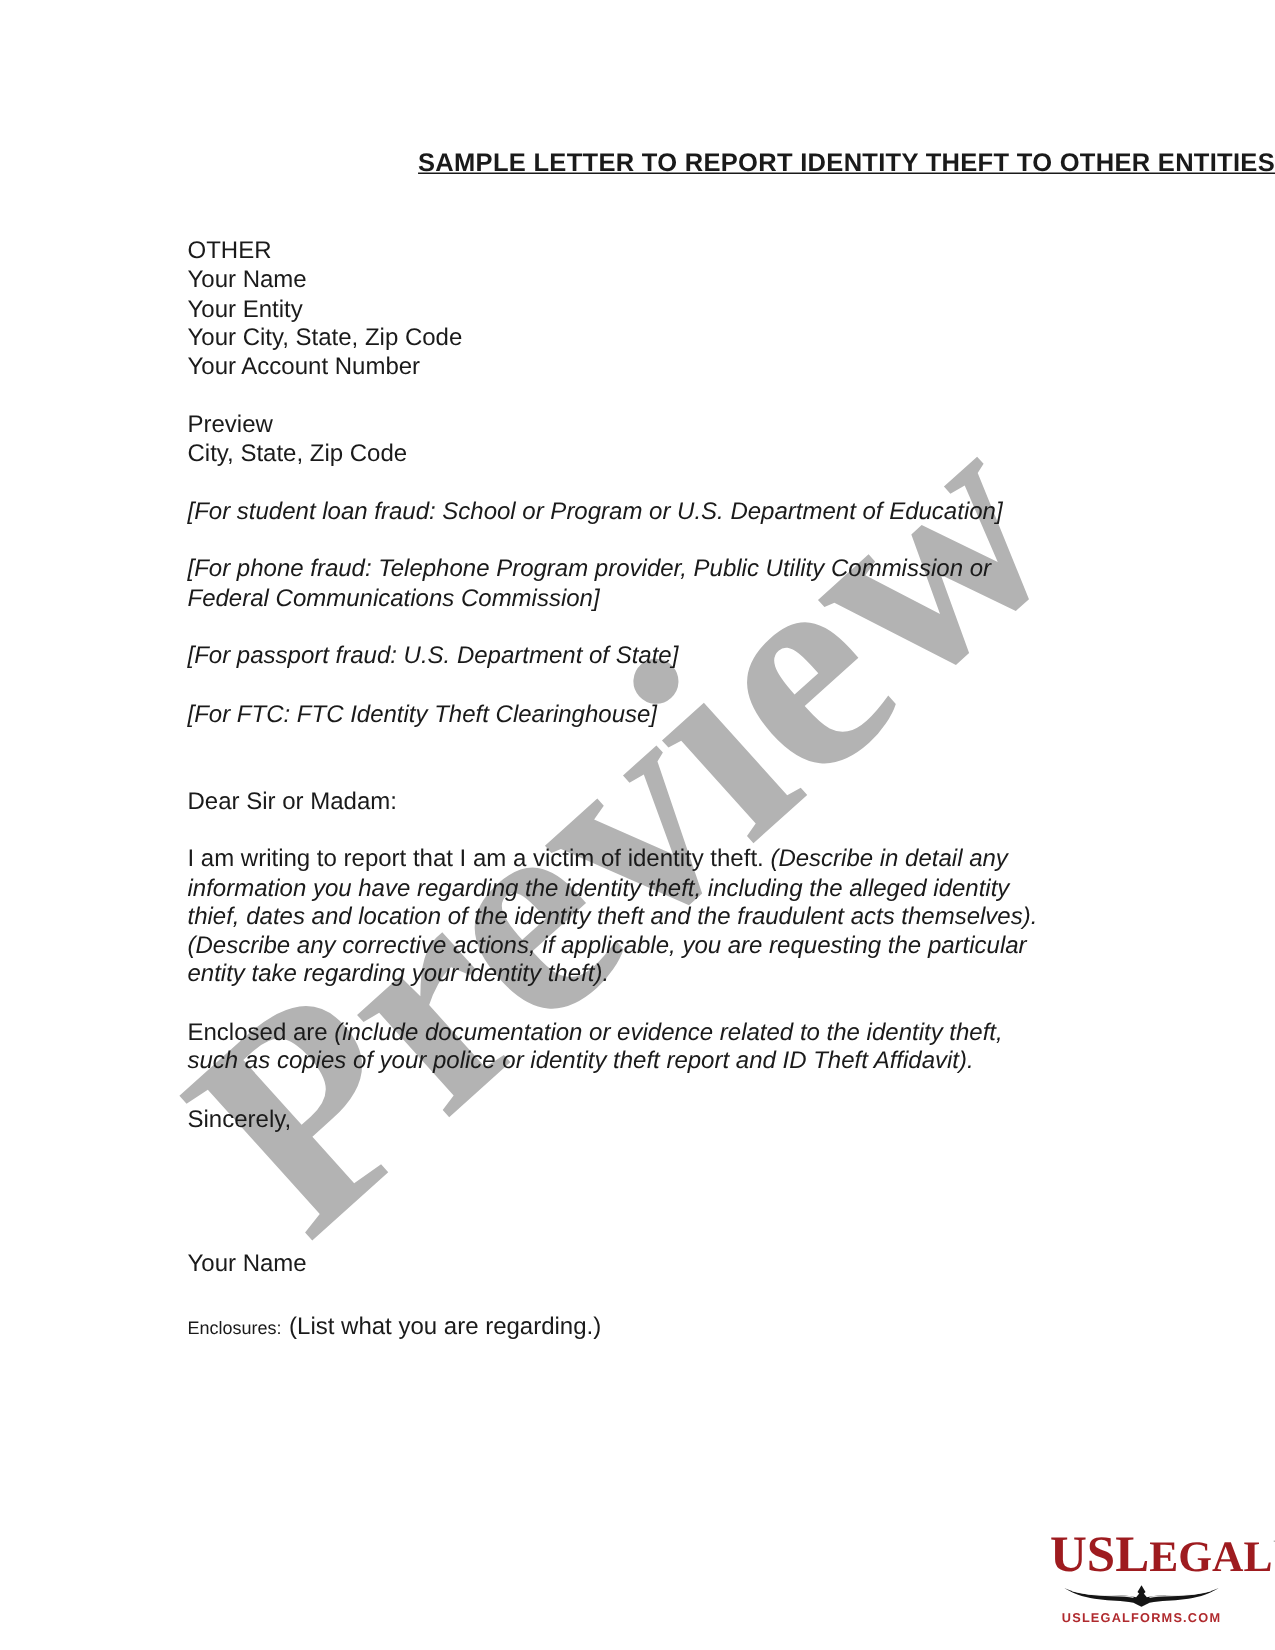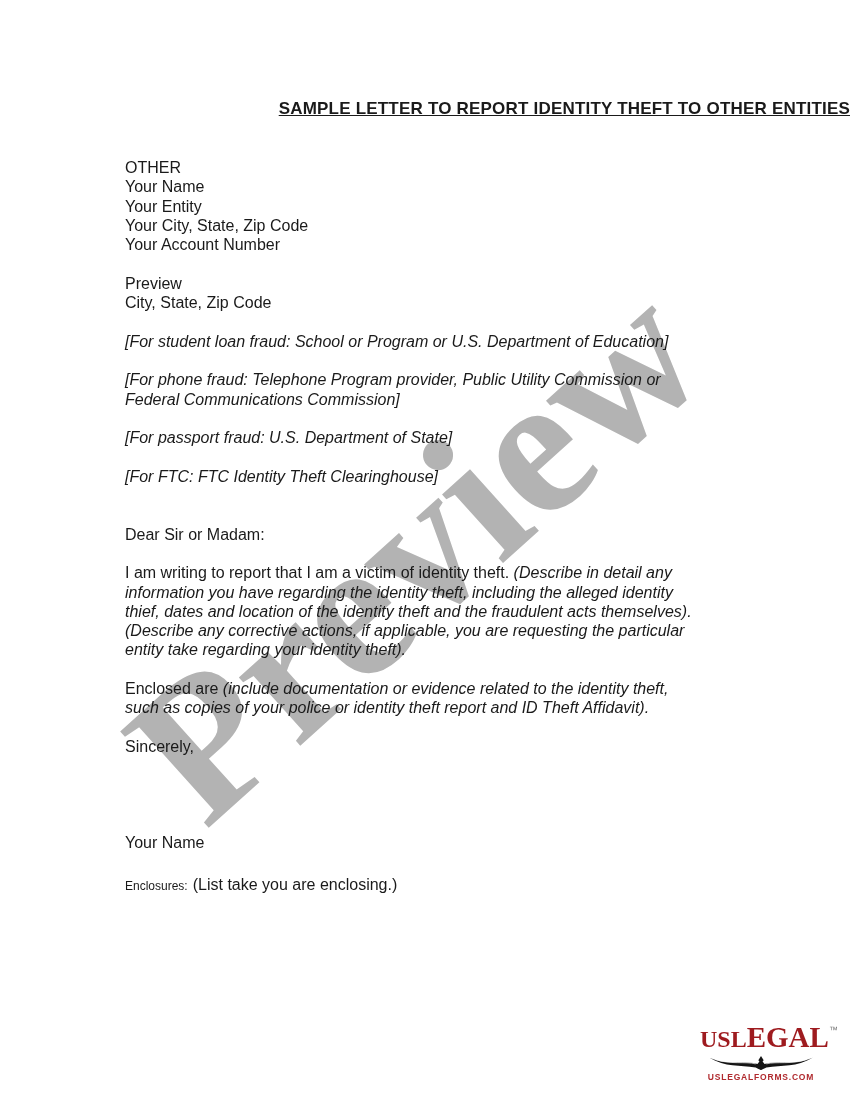--- a/index.html
+++ b/index.html
@@ -31,21 +31,21 @@
   .it { font-style: italic; }
   .content p.salutation { margin-top: 38.6px; }
   .content p.signature { margin-top: 77px; }
   .content p.enclosures { margin-top: 22px; }
   .enc-label { font-size: 12px; margin-right: 5px; }
   .logo { position: absolute; left: 700px; top: 1018px; width: 122px; text-align: center; z-index: 2; }
   .logo-text {
     font-family: "Liberation Serif", serif;
     color: var(--logo, #9e1b1f); line-height: 24px; white-space: nowrap;
   }
-  .lg { font-size: 24px; font-weight: bold; }
+  .lg { font-size: 34px; font-weight: bold; }
   .sm { font-size: 29px; font-weight: bold; }
   .tm { font-size: 9px; vertical-align: 14px; color: #777; font-family: "Liberation Sans", sans-serif; }
   .eagle { display: block; margin: 1px auto 1px auto; }
   .site {
     font-size: 8.5px; font-weight: bold; letter-spacing: 0.8px;
     color: var(--website, #b02a2e); white-space: nowrap;
     font-family: "Liberation Sans", sans-serif;
   }
 </style>
 </head>
@@ -83,21 +83,21 @@
     <p class="salutation">Dear Sir or Madam:</p>
 
     <p><span>I am writing to report that I am a victim of identity theft. </span><span class="it">(Describe in detail any</span><br><span class="it">information you have regarding the identity theft, including the alleged identity</span><br><span class="it">thief, dates and location of the identity theft and the fraudulent acts themselves).</span><br><span class="it">(Describe any corrective actions, if applicable, you are requesting the particular</span><br><span class="it">entity take regarding your identity theft).</span></p>
 
     <p><span>Enclosed are </span><span class="it">(include documentation or evidence related to the identity theft,</span><br><span class="it">such as copies of your police or identity theft report and ID Theft Affidavit).</span></p>
 
     <p>Sincerely,</p>
 
     <p class="signature">Your Name</p>
 
-    <p class="enclosures"><span class="enc-label">Enclosures:</span><span>(List take you are enclosing.)</span></p>
+    <p class="enclosures"><span class="enc-label">Enclosures:</span><span>(List what you are regarding.)</span></p>
 
   </div>
 
   <div class="logo">
     <div class="logo-text"><span class="lg">US</span><span class="lg">L</span><span class="sm">EGAL</span><span class="tm">™</span></div>
     <svg class="eagle" width="108" height="16" viewBox="0 0 120 18" xmlns="http://www.w3.org/2000/svg">
       <path d="M2 3 C 22 12, 42 6, 56 10 L 60 5 L 64 10 C 78 6, 98 12, 118 3 C 100 14, 84 11, 66 14 C 62 16, 60 17, 60 17 C 60 17, 58 16, 54 14 C 36 11, 20 14, 2 3 Z" fill="#151515"></path>
       <path d="M60 1 L 63 6 L 60 9 L 57 6 Z" fill="#151515"></path>
       <path d="M8 5 C 26 11, 42 7, 54 10" stroke="#ffffff" stroke-width="0.9" fill="none" opacity="0.85"></path>
       <path d="M112 5 C 94 11, 78 7, 66 10" stroke="#ffffff" stroke-width="0.9" fill="none" opacity="0.85"></path>

